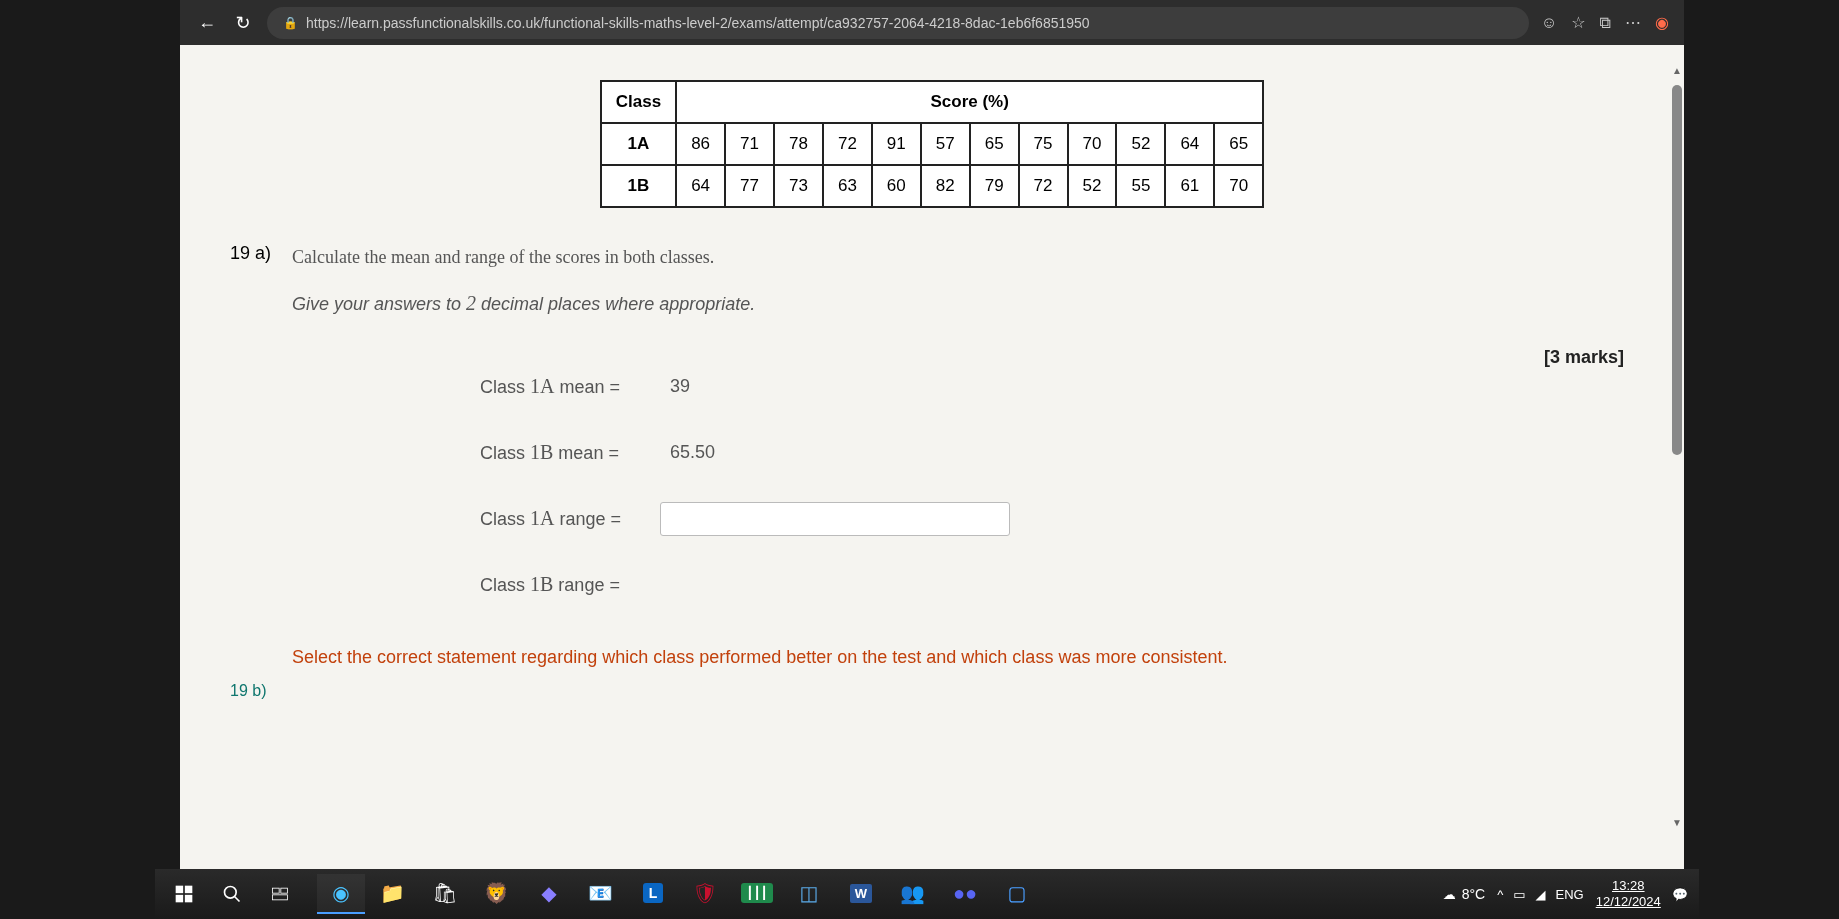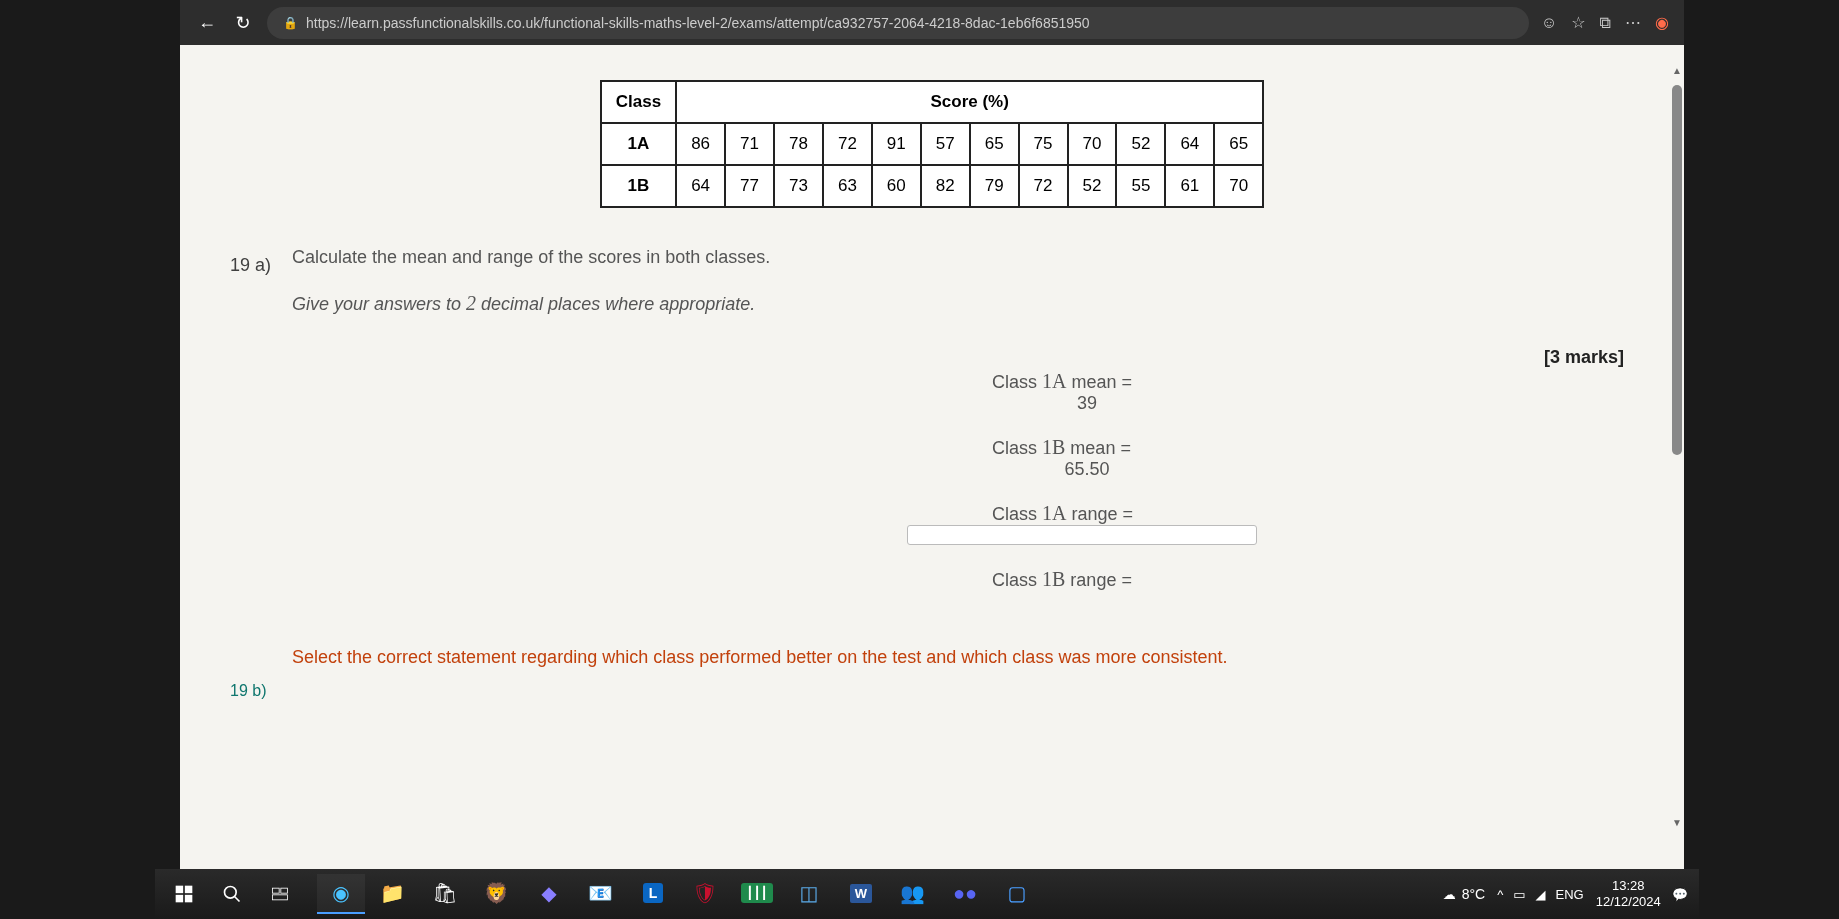--- a/index.html
+++ b/index.html
@@ -103,29 +103,30 @@
     .score-table th { font-weight: bold; }
     .class-cell { font-weight: bold; width: 70px; }
 
     .question {
       margin: 35px 50px 0 50px;
       position: relative;
     }
     .q-label {
       position: absolute;
       left: 0;
-      top: 12px;
-      color: #404040;
+      top: 0;
+      color: #000000;
       font-size: 18px;
     }
     .q-text {
       margin-left: 62px;
       color: #555;
       font-size: 18px;
       line-height: 1.6;
+      font-family: Liberation Serif, serif;
     }
     .q-subtext {
       margin-left: 62px;
       margin-top: 20px;
       color: #555;
       font-size: 18px;
       font-style: italic;
     }
     .marks {
       position: absolute;
@@ -136,21 +137,20 @@
       color: #222;
     }
     .answers {
       margin: 55px 0 0 300px;
     }
     .answer-row {
       display: flex;
       align-items: center;
       margin-bottom: 32px;
       height: 34px;
-      flex-direction: column;
     }
     .answer-label {
       color: #555;
       font-size: 18px;
       width: 180px;
     }
     .answer-label .serif {
       font-family: Georgia, serif;
       font-size: 20px;
     }
@@ -246,21 +246,21 @@
     .temp { font-size: 14px; }
     .tray-icons {
       display: flex;
       gap: 10px;
       font-size: 13px;
     }
     .datetime {
       text-align: center;
       line-height: 1.2;
     }
-    .datetime div { font-size: 13px; }
+    .datetime div { font-size: 13px; text-decoration: underline; }
 
     .icon-svg { width: 20px; height: 20px; }
   </style>
 </head>
 <body>
 
 <div class="browser-chrome">
   <span class="nav-btn">←</span>
   <span class="nav-btn">↻</span>
   <div class="url-bar">

